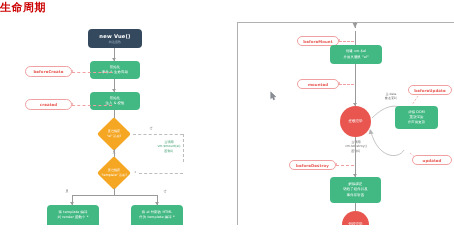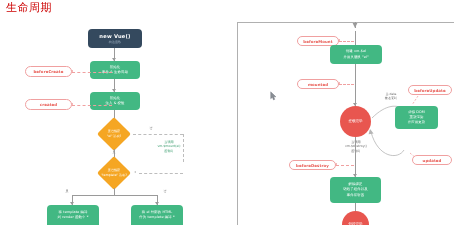--- a/index.html
+++ b/index.html
@@ -7,22 +7,22 @@
     width:454px;height:225px;
     background:#ffffff;
     font-family:"DejaVu Sans","Liberation Sans",sans-serif;
     overflow:hidden;
     position:relative;
   }
   #stage{position:relative;width:454px;height:225px;overflow:hidden;}
 
   
   .title{
-    position:absolute;left:6px;top:1px;
-    font-size:11px;font-weight:normal;color:#cc0000;
+    position:absolute;left:0;top:1px;
+    font-size:11px;font-weight:bold;color:#cc0000;
     letter-spacing:0.5px;line-height:13px;
     white-space:nowrap;
   }
 
   
   .panel-frame{
     position:absolute;
     left:237px;top:22px;width:217px;height:203px;
     border:1px solid #b0b0b0;
     border-right:none;border-bottom:none;

